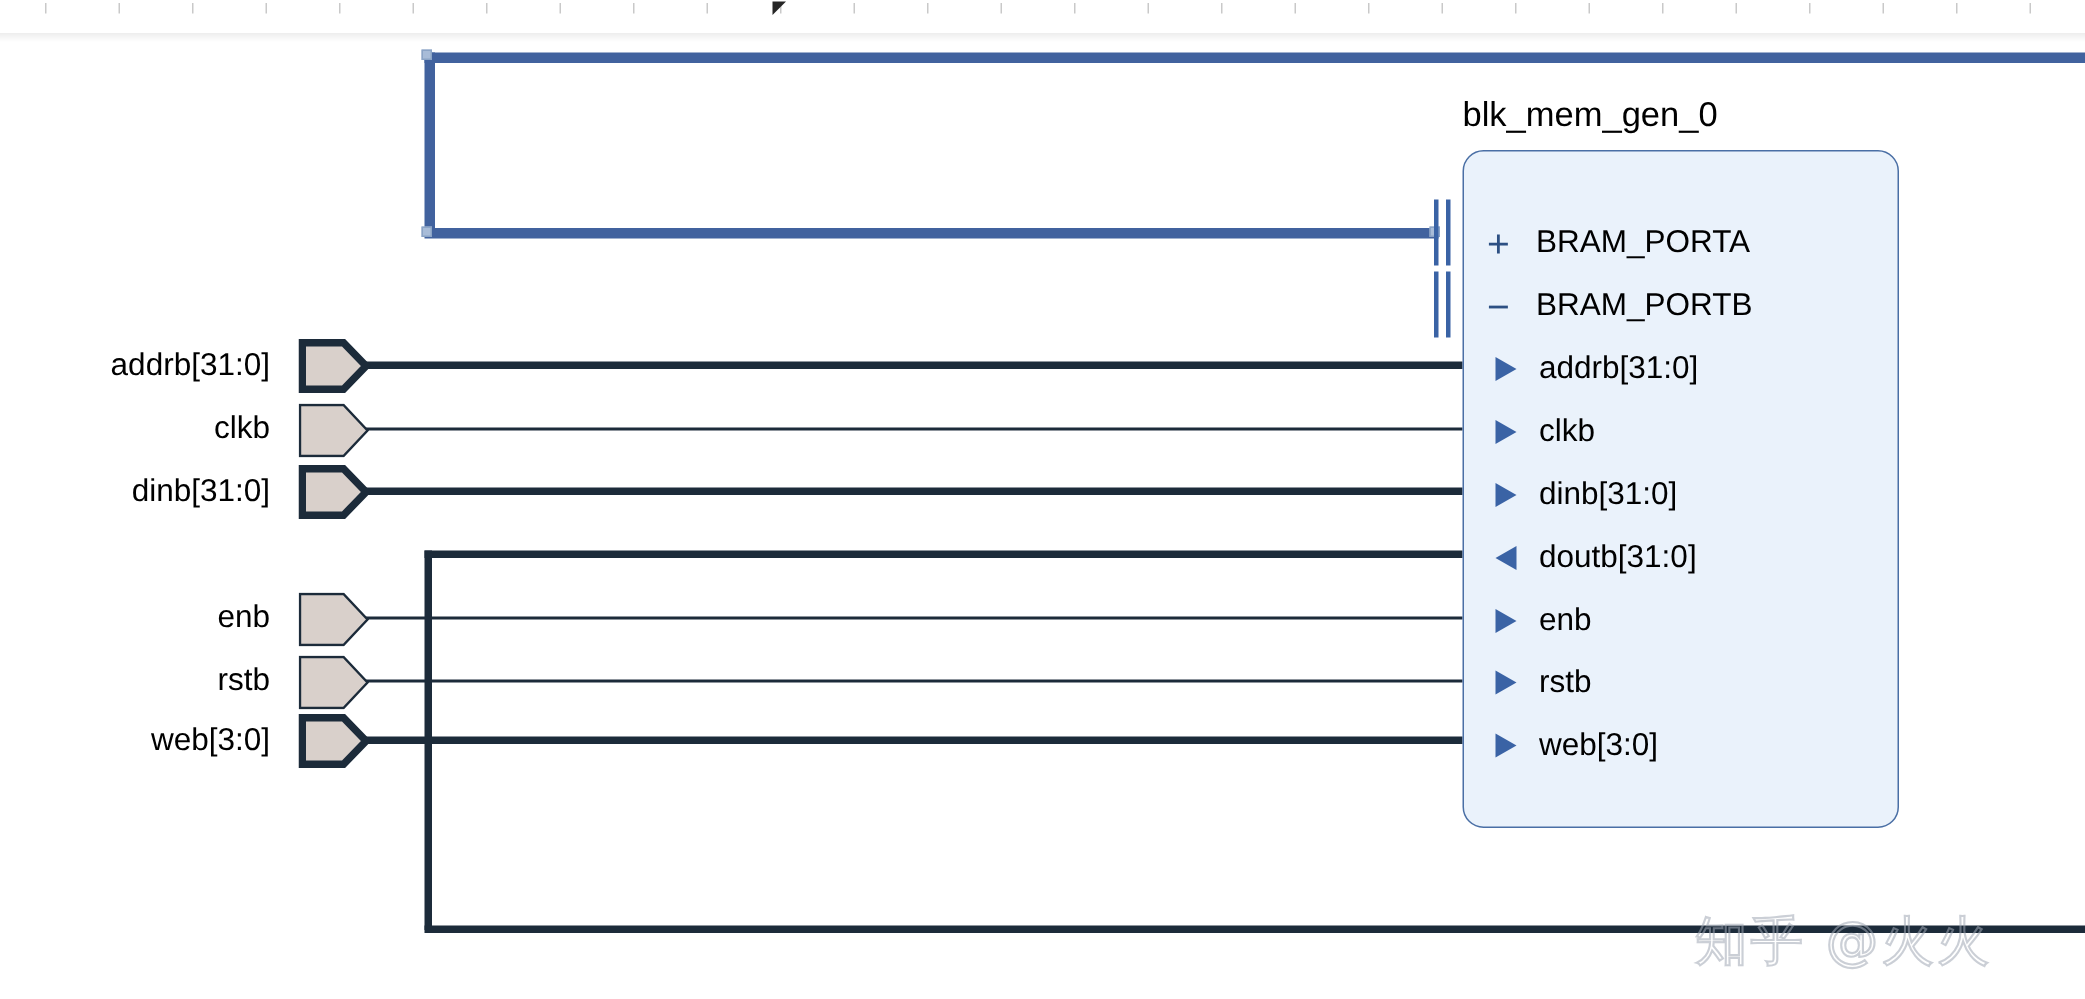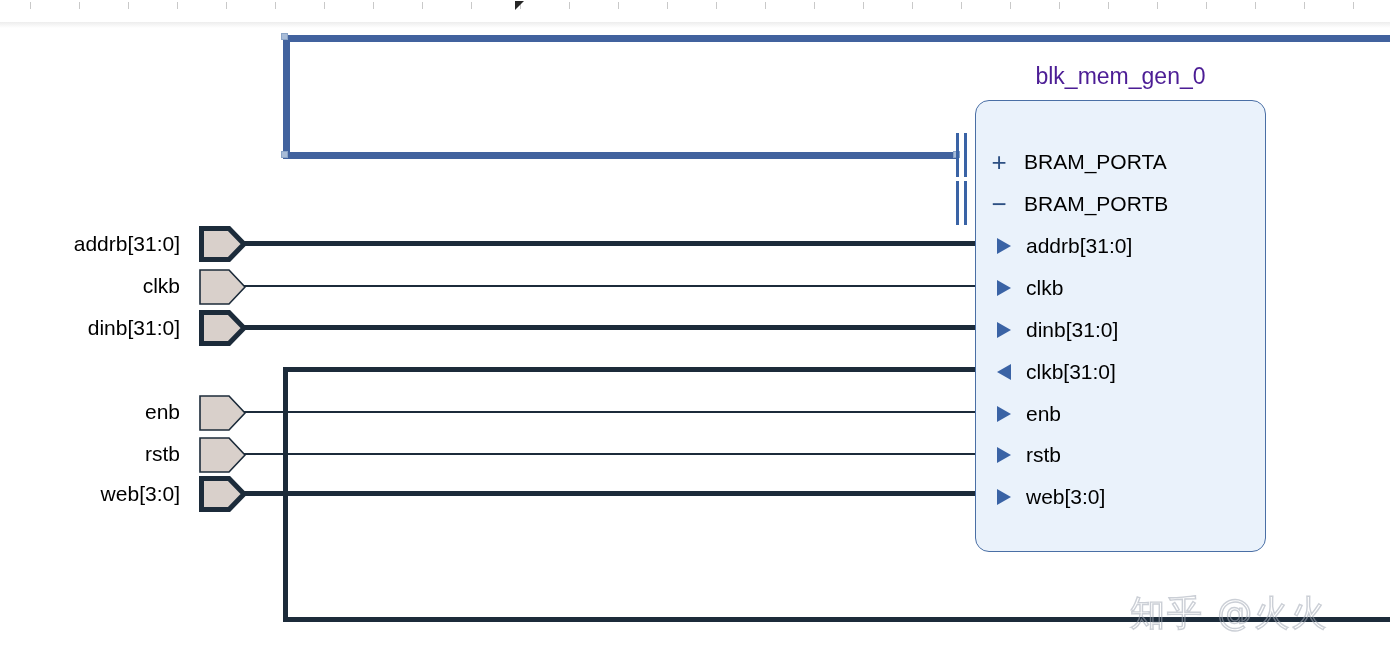--- a/index.html
+++ b/index.html
@@ -96,23 +96,23 @@
     background: #eaf2fb;
     border: 1px solid #4a6fa5;
     border-radius: 14px;
     box-sizing: border-box;
   }
   #ip-title {
     position: absolute;
     left: 975px;
     top: 63px;
     width: 291px;
-    text-align: center;
+    text-align: left;
     font-size: 23px;
-    color: #4c1d95;
+    color: #000000;
     white-space: nowrap;
   }
   #ip-subtitle {
     position: absolute;
     left: 955px;
     top: 560px;
     width: 331px;
     text-align: center;
     font-size: 23px;
     color: #44619c;
@@ -188,21 +188,21 @@
     height: 44px;
     background: #3a63a5;
   }
   .iface-bars i.b1 { left: 3px; }
   .iface-bars i.b2 { left: 11px; }
 
   
   #watermark {
     position: absolute;
     left: 1130px;
-    top: 590px;
+    top: 604px;
     font-size: 35px;
     color: rgba(255,255,255,0.0);
     -webkit-text-stroke: 1.4px rgba(160,168,180,0.55);
     white-space: nowrap;
     font-family: "DejaVu Sans", sans-serif;
     letter-spacing: 2px;
     pointer-events: none;
   }
 </style>
 </head>
@@ -339,21 +339,21 @@
       <span class="port-arrow">
           <i class="tri-in"></i>
         </span>
       <span class="port-name">dinb[31:0]</span>
     </div>
 
     <div class="port-row" style="top:257px;">
       <span class="port-arrow">
           <i class="tri-out"></i>
         </span>
-      <span class="port-name">clkb[31:0]</span>
+      <span class="port-name">doutb[31:0]</span>
     </div>
 
     <div class="port-row" style="top:299px;">
       <span class="port-arrow">
           <i class="tri-in"></i>
         </span>
       <span class="port-name">enb</span>
     </div>
 
     <div class="port-row" style="top:340px;">

